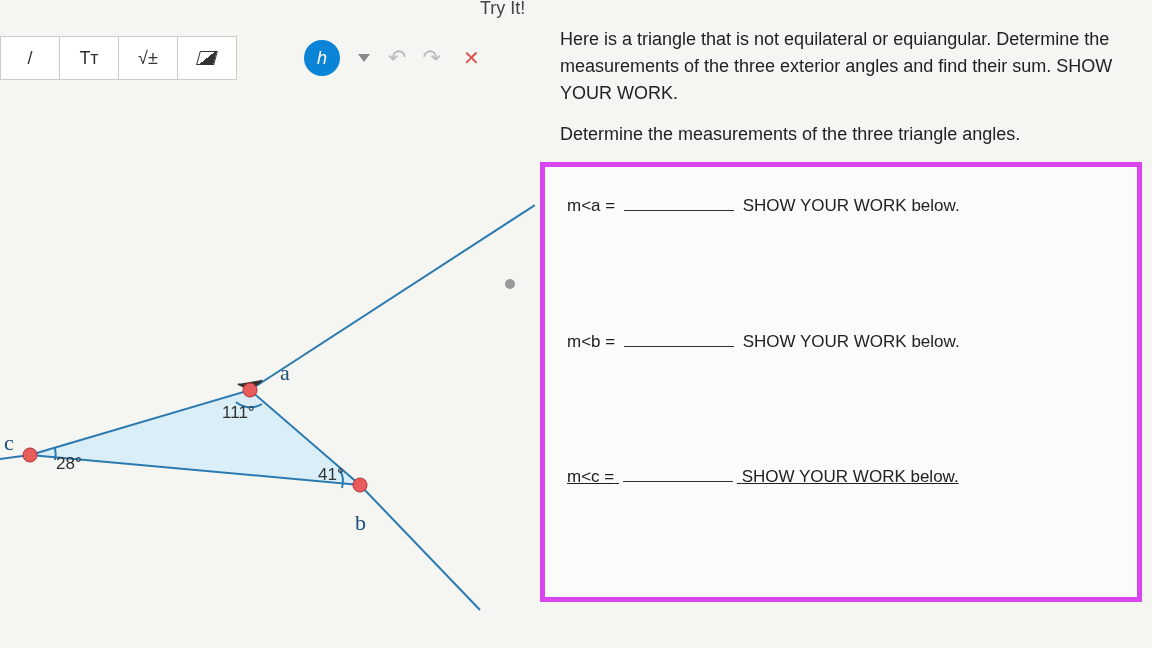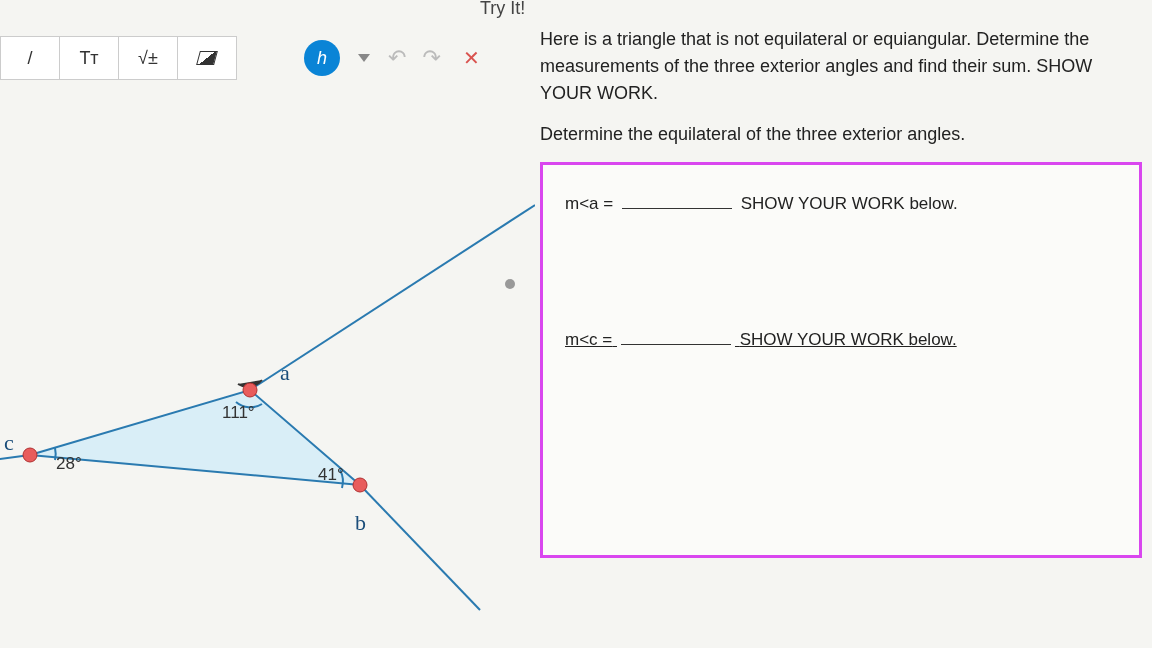--- a/index.html
+++ b/index.html
@@ -73,27 +73,27 @@
   }
   .right-pane {
     position: absolute;
     top: 26px;
     left: 540px;
     right: 10px;
     font-size: 18px;
     color: #222;
     line-height: 1.5;
   }
-  .right-pane p { margin-bottom: 14px; }
+  .right-pane p { margin-bottom: 14px; margin-left: 20px; }
   .answer-box {
-    border: 3px solid #d946ef;
+    border: 5px solid #d946ef;
     padding: 26px 22px;
     margin-top: 0;
     background: #fbfbf9;
-    height: 396px;
+    height: 440px;
   }
   .ans-line {
     margin-bottom: 110px;
     font-size: 17px;
     color: #222;
   }
   .ans-line:last-child { margin-bottom: 0; text-decoration: underline; }
   .blank {
     display: inline-block;
     border-bottom: 1px solid #333;
@@ -145,24 +145,29 @@
       <span>h</span>
     </div>
   <div class="caret-down"></div>
   <div class="undo">↶</div>
   <div class="redo">↷</div>
   <div class="close-x">✕</div>
 </div>
 
 <div class="right-pane">
   <p>Here is a triangle that is not equilateral or equiangular. Determine the measurements of the three exterior angles and find their sum.  SHOW YOUR WORK.</p>
-  <p>Determine the equilateral of the three exterior angles.</p>
+  <p>Determine the measurements of the three triangle angles.</p>
   <div class="answer-box">
     <div class="ans-line">
       <span>m&lt;a =</span>
+      <span class="blank"></span>
+      <span>SHOW YOUR WORK below.</span>
+    </div>
+    <div class="ans-line">
+      <span>m&lt;b =</span>
       <span class="blank"></span>
       <span>SHOW YOUR WORK below.</span>
     </div>
     <div class="ans-line">
       <span>m&lt;c =</span>
       <span class="blank"></span>
       <span>SHOW YOUR WORK below.</span>
     </div>
   </div>
 </div>

